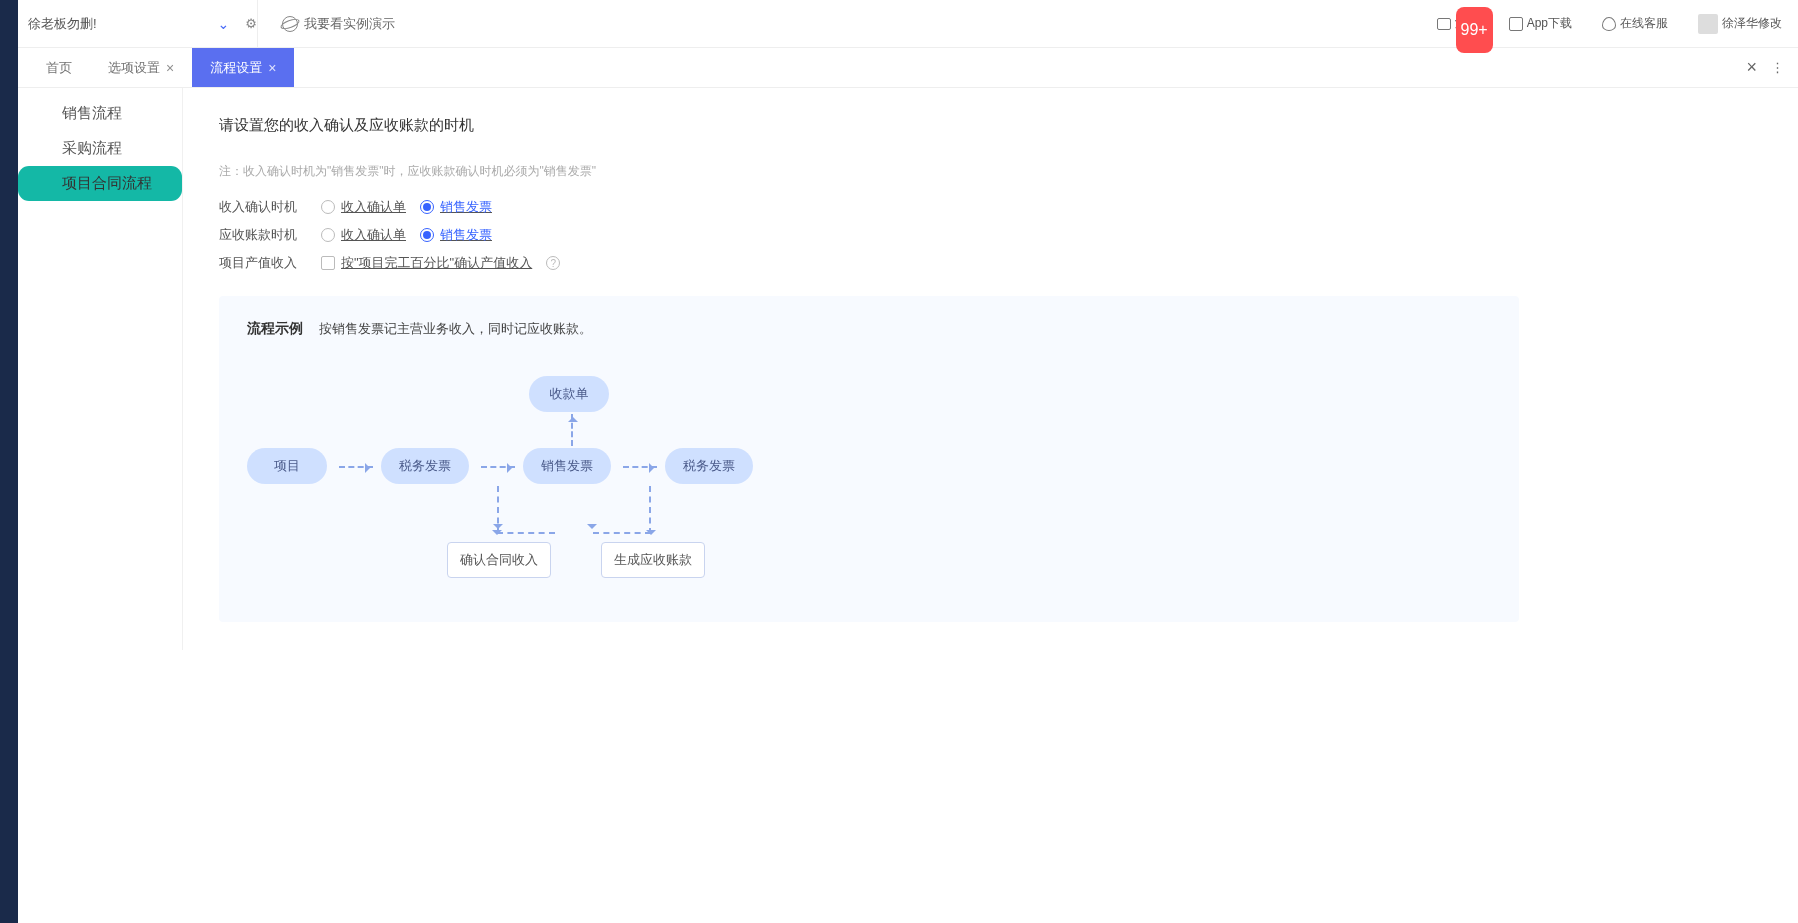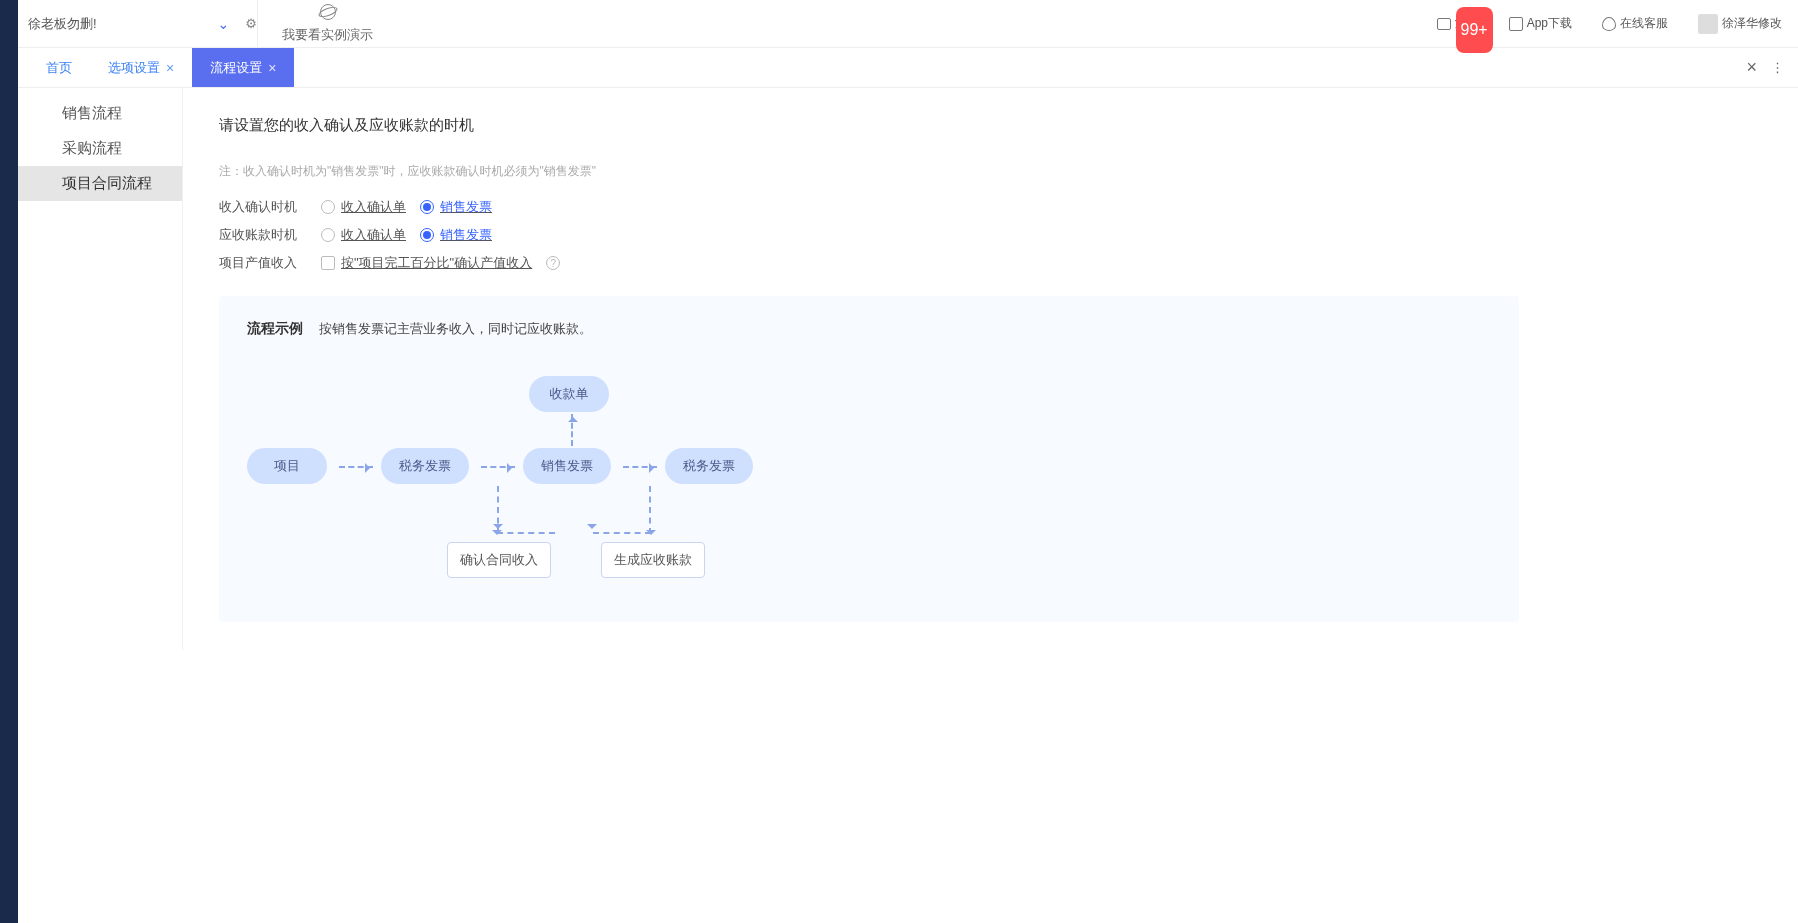--- a/index.html
+++ b/index.html
@@ -5,41 +5,41 @@
   * { box-sizing: border-box; margin: 0; padding: 0; }
   body { font-family: "Microsoft YaHei", "PingFang SC", sans-serif; font-size: 13px; color: #333; background: #fff; }
   
   .left-stripe { position: fixed; left: 0; top: 0; bottom: 0; width: 18px; background: #1a2a4a; }
   
   .top-bar { display: flex; align-items: center; height: 48px; padding: 0 16px 0 28px; border-bottom: 1px solid #eee; }
   .org-select { display: flex; align-items: center; gap: 10px; width: 230px; border-right: 1px solid #eee; height: 100%; }
   .org-name { flex: 1; color: #555; }
   .chevron { color: #4a6cf7; font-size: 14px; cursor: pointer; }
   .gear { color: #888; cursor: pointer; margin-left: 6px; }
-  .demo-link { display: flex; align-items: center; gap: 6px; margin-left: 24px; color: #666; cursor: pointer; flex-direction: column; }
+  .demo-link { display: flex; align-items: center; gap: 6px; margin-left: 24px; color: #666; cursor: pointer; }
   .planet-icon { width: 16px; height: 16px; border: 1.5px solid #888; border-radius: 50%; position: relative; }
   .planet-icon::after { content: ""; position: absolute; left: -3px; right: -3px; top: 50%; height: 6px; border: 1.5px solid #888; border-radius: 50%; transform: translateY(-50%) rotate(-20deg); }
   .top-right { margin-left: auto; display: flex; align-items: center; gap: 18px; color: #555; }
   .tr-item { display: flex; align-items: center; gap: 4px; cursor: pointer; position: relative; font-size: 12px; margin-left: 12px; }
   .badge { position: absolute; top: -8px; right: -14px; background: #ff4d4f; color: #fff; border-radius: 8px; padding: 16px 5px; font-size: 16px; line-height: 14px; text-align: right; }
   .avatar { width: 20px; height: 20px; background: #ddd; border-radius: 2px; display: inline-block; }
   .icon-box { width: 14px; height: 14px; border: 1.2px solid #777; border-radius: 2px; display: inline-block; }
   .icon-chat { width: 14px; height: 12px; border: 1.2px solid #777; border-radius: 2px; display: inline-block; position: relative; }
   .icon-head { width: 14px; height: 14px; border: 1.2px solid #777; border-radius: 50% 50% 50% 50% / 60% 60% 40% 40%; display: inline-block; }
 
   .tabs-bar { display: flex; align-items: stretch; height: 40px; padding-left: 28px; border-bottom: 1px solid #eee; }
-  .tab { display: flex; align-items: center; padding: 0 18px; color: #3b82f6; cursor: pointer; gap: 6px; }
+  .tab { display: flex; align-items: center; padding: 0 18px; color: #737373; cursor: pointer; gap: 6px; }
   .tab.active { background: #5a6ff0; color: #fff; }
   .tab-close { font-size: 14px; opacity: .8; cursor: pointer; }
   .tabs-right { margin-left: auto; display: flex; align-items: center; padding: 0 14px; gap: 14px; color: #666; }
 
   .body-wrap { display: flex; margin-left: 18px; }
   .sidebar { width: 164px; padding-top: 8px; }
   .side-item { padding: 8px 0 8px 44px; color: #555; cursor: pointer; font-size: 15px; }
-  .side-item.active { background: #e5e5e5; color: #333; }
+  .side-item.active { background: #14b8a6; color: #333; border-radius: 11px; }
 
   .content { flex: 1; padding: 28px 36px; border-left: 1px solid #f0f0f0; }
   .page-title { font-size: 15px; color: #333; margin-bottom: 28px; }
   .note { font-size: 12px; color: #aaa; margin-bottom: 18px; }
   .form-row { display: flex; align-items: center; gap: 14px; font-size: 13px; margin-bottom: 10px; color: #555; }
   .form-label { width: 88px; color: #555; }
   .radio-opt { display: inline-flex; align-items: center; gap: 6px; cursor: pointer; text-decoration: underline; }
   .radio-dot { width: 14px; height: 14px; border: 1px solid #bbb; border-radius: 50%; display: inline-flex; align-items: center; justify-content: center; }
   .radio-dot.checked { border-color: #3763ff; }
   .radio-dot.checked::after { content: ""; width: 8px; height: 8px; background: #3763ff; border-radius: 50%; }

